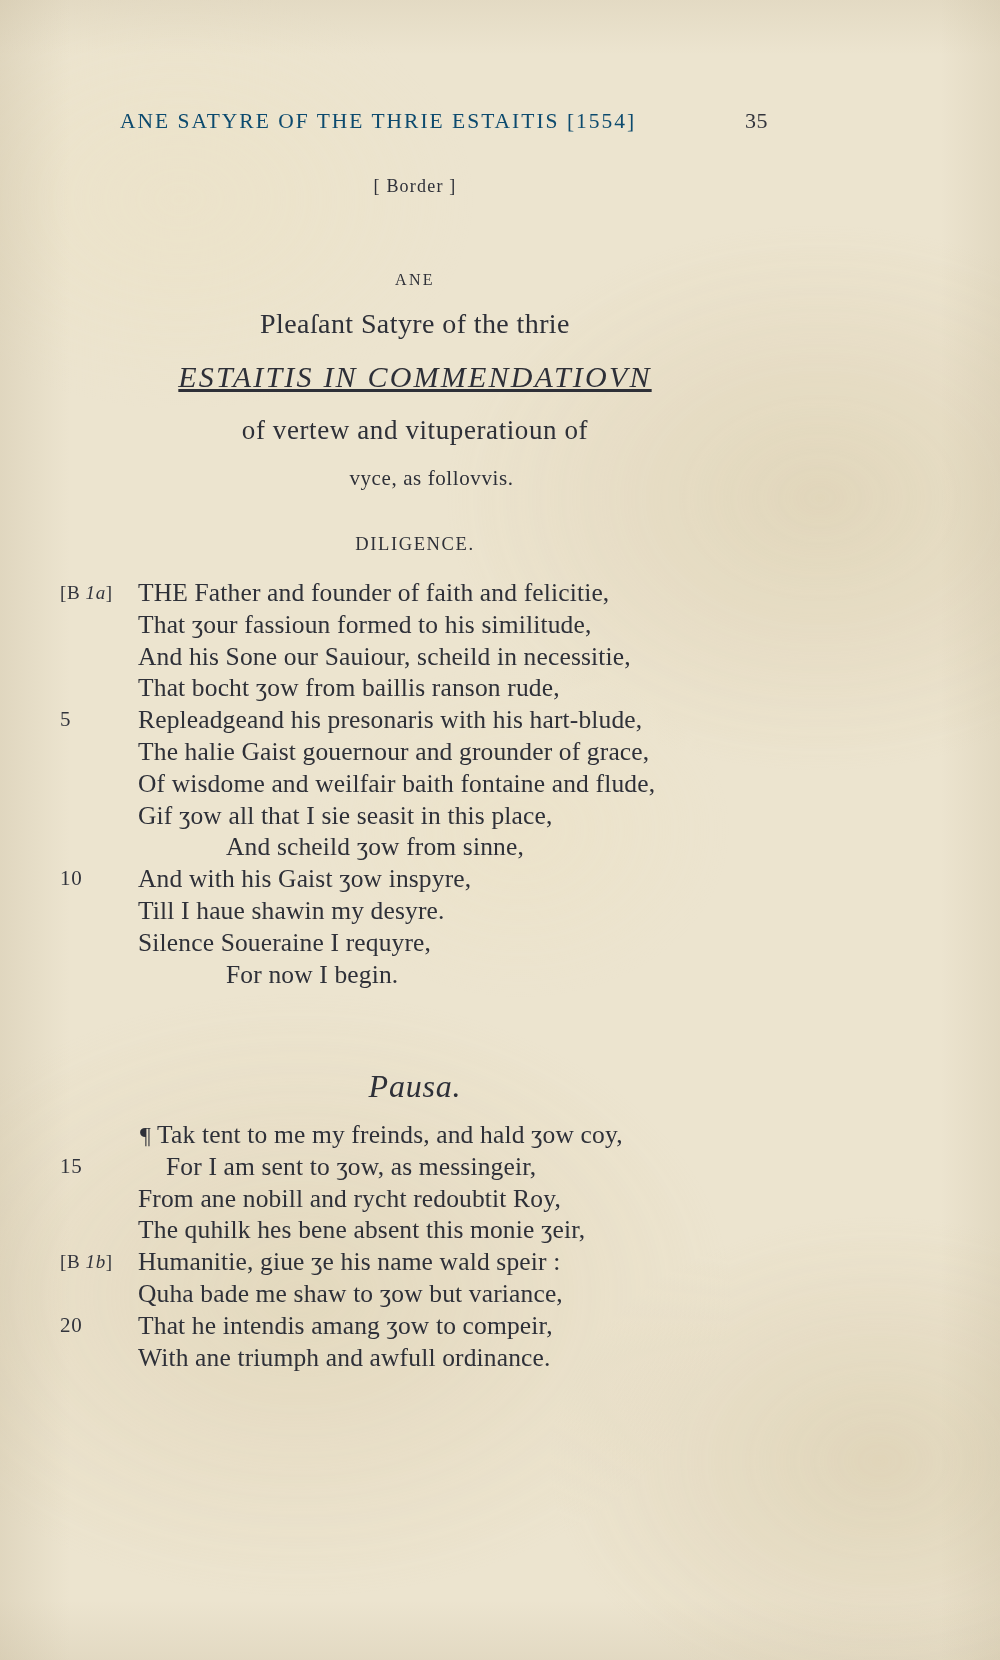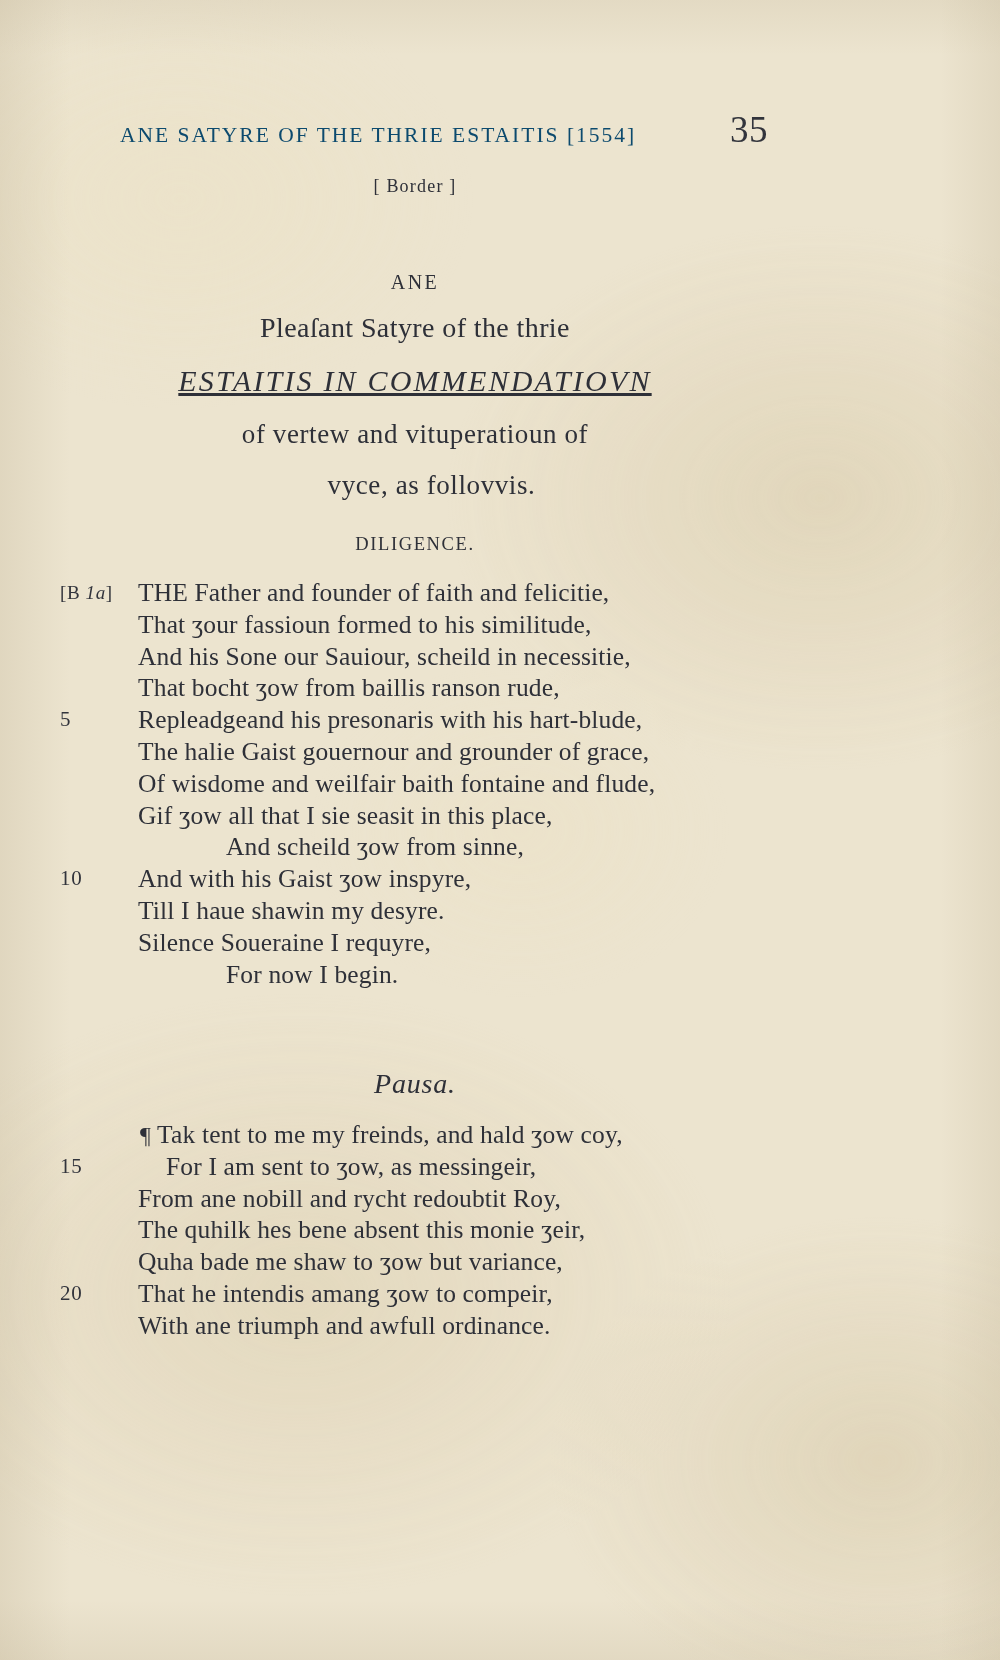--- a/index.html
+++ b/index.html
@@ -56,21 +56,21 @@
   }
   .running-head-title {
     font-size: 21.5px;
     letter-spacing: 2.0px;
     white-space: nowrap;
     color: #0c4a6e;
   }
   .running-head-folio {
     margin-left: auto;
     margin-right: 112px;
-    font-size: 37px;
+    font-size: 22px;
     color: #32343c;
     letter-spacing: 0.5px;
   }
 
   
   .border-note {
     position: absolute;
     top: 176px;
     left: 0;
     width: 830px;
@@ -81,21 +81,21 @@
 
   
   .title-block {
     position: absolute;
     top: 272px;
     left: 0;
     width: 830px;
     text-align: center;
   }
   .t-ane {
-    font-size: 20px;
+    font-size: 16px;
     letter-spacing: 2.4px;
     line-height: 1;
     margin-bottom: 22px;
   }
   .t-line2 {
     font-size: 28px;
     letter-spacing: 0.4px;
     line-height: 1;
     margin-bottom: 24px;
   }
@@ -107,21 +107,21 @@
     margin-bottom: 25px;
     text-decoration: underline;
   }
   .t-line4 {
     font-size: 27px;
     letter-spacing: 0.6px;
     line-height: 1;
     margin-bottom: 24px;
   }
   .t-line5 {
-    font-size: 27px;
+    font-size: 21px;
     letter-spacing: 0.6px;
     line-height: 1;
     padding-left: 33px;
   }
 
   
   .speaker {
     position: absolute;
     left: 0;
     width: 830px;
@@ -129,21 +129,21 @@
     font-size: 18.5px;
     letter-spacing: 1.6px;
   }
   .speaker-diligence { top: 534px; }
 
   .stage-direction {
     position: absolute;
     left: 0;
     width: 830px;
     text-align: center;
-    font-size: 28px;
+    font-size: 32px;
     font-style: italic;
     letter-spacing: 0.8px;
   }
   .stage-pausa { top: 1068px; }
 
   
   .verse {
     position: absolute;
     left: 0;
     width: 1000px;
@@ -233,18 +233,19 @@
       <div class="vline"><span class="vtext indent-2">For now I begin.</span></div>
     </div>
 
   <div class="stage-direction stage-pausa">Pausa.</div>
 
   <div class="verse verse-two">
       <div class="vline"><span class="vtext pilcrow"><span class="pilcrow-glyph">¶</span> Tak tent to me my freinds, and hald ʒow coy,</span></div>
       <div class="vline"><span class="lineno">15</span><span class="vtext indent-1">For I am sent to ʒow, as messingeir,</span></div>
       <div class="vline"><span class="vtext">From ane nobill and rycht redoubtit Roy,</span></div>
       <div class="vline"><span class="vtext">The quhilk hes bene absent this monie ʒeir,</span></div>
+      <div class="vline"><span class="marginal">[B <i>1b</i>]</span><span class="vtext">Humanitie, giue ʒe his name wald speir :</span></div>
       <div class="vline"><span class="vtext">Quha bade me shaw to ʒow but variance,</span></div>
       <div class="vline"><span class="lineno">20</span><span class="vtext">That he intendis amang ʒow to compeir,</span></div>
       <div class="vline"><span class="vtext">With ane triumph and awfull ordinance.</span></div>
     </div>
 
 </div>
 
 </body></html>

